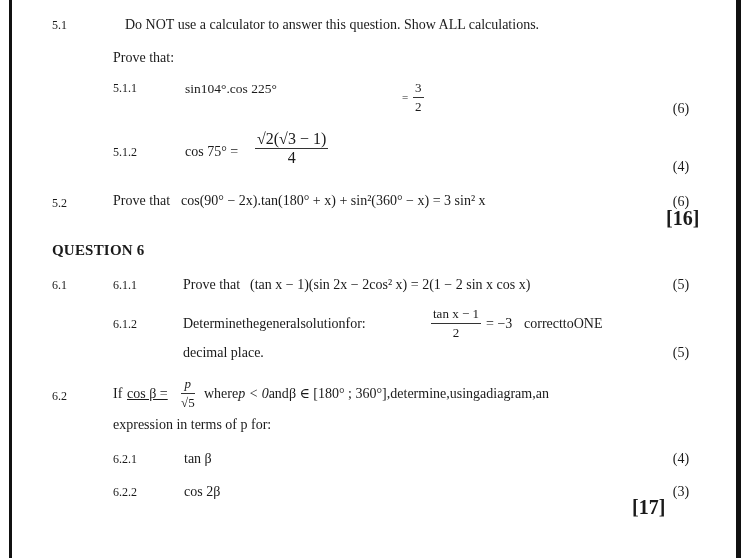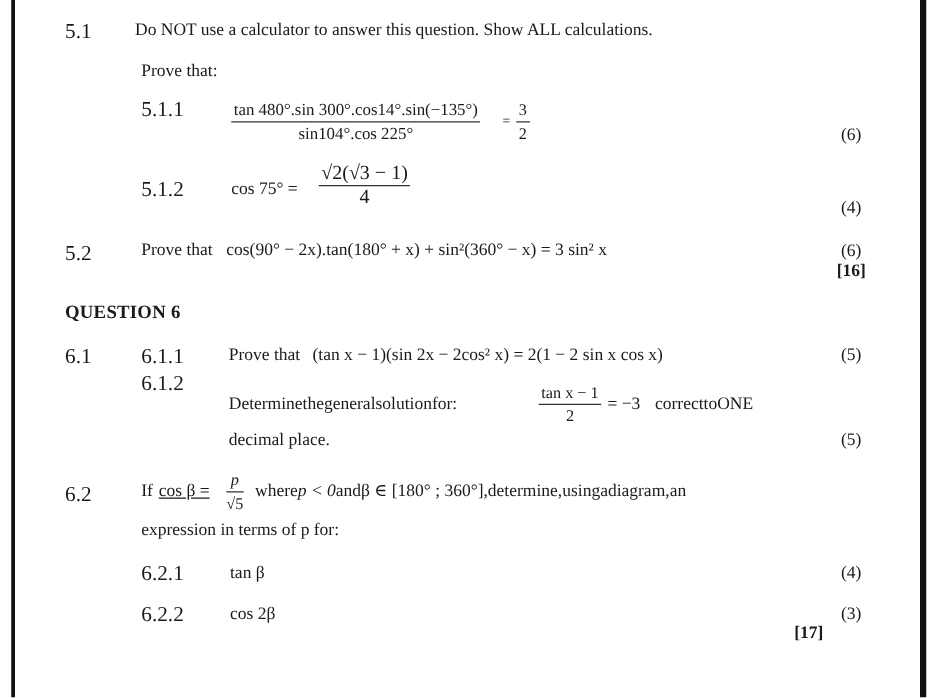--- a/index.html
+++ b/index.html
@@ -1,42 +1,41 @@
 <!DOCTYPE html>
 <html><head>
 <meta charset="utf-8">
 <style>
   html, body { margin: 0; padding: 0; background: #ffffff; }
   body { width: 745px; height: 558px; position: relative; overflow: hidden;
          font-family: "Liberation Serif", "DejaVu Serif", serif; color: #1a1a1a; font-size: 14px; }
   .border-left { position: absolute; left: 9px; top: 0; width: 3px; height: 558px; background: #111; }
   .border-right { position: absolute; left: 736px; top: 0; width: 5px; height: 558px; background: #111; }
   .abs { position: absolute; white-space: nowrap; line-height: 16px; }
-  .num { font-size: 17px; }
+  .num { font-size: 12px; }
   .marks { font-size: 14px; text-align: center; width: 30px; }
-  .total { font-weight: bold; font-size: 14px; text-align: center; width: 30px; }
+  .total { font-weight: bold; font-size: 20px; text-align: left; width: 30px; }
   .heading { font-weight: bold; font-size: 15px; letter-spacing: 0.2px; }
   .frac { position: absolute; display: inline-block; text-align: center; }
   .frac .n { display: block; border-bottom: 1px solid #333; padding: 0 2px 1px; line-height: 16px; }
   .frac .d { display: block; line-height: 16px; padding-top: 1px; }
   .just { display: flex; justify-content: flex-start; }
 </style>
 </head>
 <body>
 
 <div class="border-left"></div>
 <div class="border-right"></div>
 
 <div class="abs num" style="left:52px; top:17px;">5.1</div>
-<div class="abs" style="left:108px; top:17px;">Do NOT use a calculator to answer this question.  Show ALL calculations.</div>
+<div class="abs" style="left:125px; top:17px;">Do NOT use a calculator to answer this question.  Show ALL calculations.</div>
 <div class="abs" style="left:113px; top:50px;">Prove that:</div>
 
 <div class="abs num" style="left:113px; top:80px;">5.1.1</div>
 <div class="frac" style="left:185px; top:80px; font-size:13.5px;">
-  <span class="n">tan 480°.sin 300°.cos14°.sin(−135°)</span>
   <span class="d">sin104°.cos 225°</span>
 </div>
 <div class="abs" style="left:402px; top:89px; font-size:11px;">=</div>
 <div class="frac" style="left:413px; top:80px; font-size:13px;">
   <span class="n">3</span>
   <span class="d">2</span>
 </div>
 <div class="abs marks" style="left:666px; top:101px;">(6)</div>
 
 <div class="abs num" style="left:113px; top:144px;">5.1.2</div>
@@ -54,21 +53,21 @@
 <div class="abs total" style="left:666px; top:210px;">[16]</div>
 
 <div class="abs heading" style="left:52px; top:242px;">QUESTION 6</div>
 
 <div class="abs num" style="left:52px; top:277px;">6.1</div>
 <div class="abs num" style="left:113px; top:277px;">6.1.1</div>
 <div class="abs" style="left:183px; top:277px;">Prove that</div>
 <div class="abs" style="left:250px; top:277px;">(tan x − 1)(sin 2x − 2cos² x) = 2(1 − 2 sin x cos x)</div>
 <div class="abs marks" style="left:666px; top:277px;">(5)</div>
 
-<div class="abs num" style="left:113px; top:299px;">6.1.2</div>
+<div class="abs num" style="left:113px; top:316px;">6.1.2</div>
 <div class="abs just" style="left:183px; top:316px; width:243px;">
   <span>Determine</span>
   <span>the</span>
   <span>general</span>
   <span>solution</span>
   <span>for:</span>
 </div>
 <div class="frac" style="left:431px; top:306px; font-size:13px;">
   <span class="n">tan x − 1</span>
   <span class="d">2</span>

